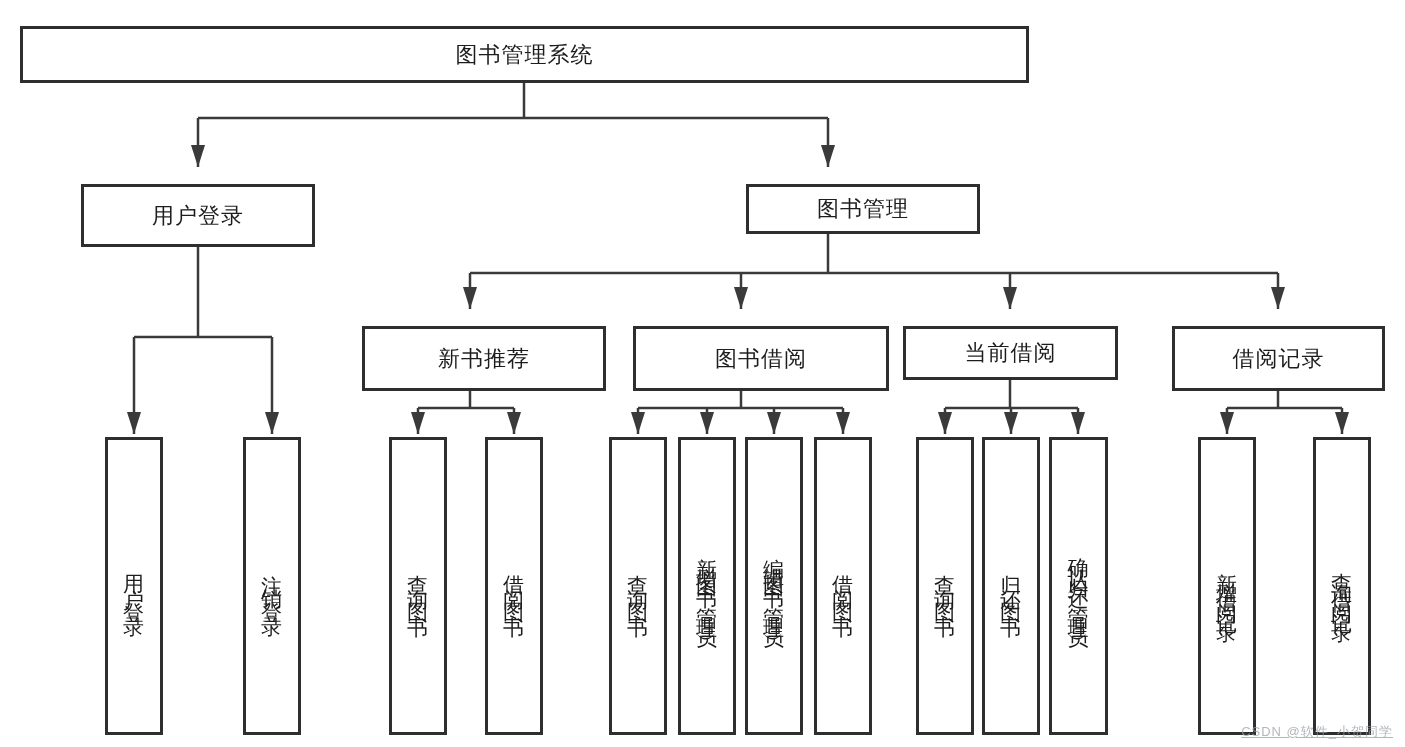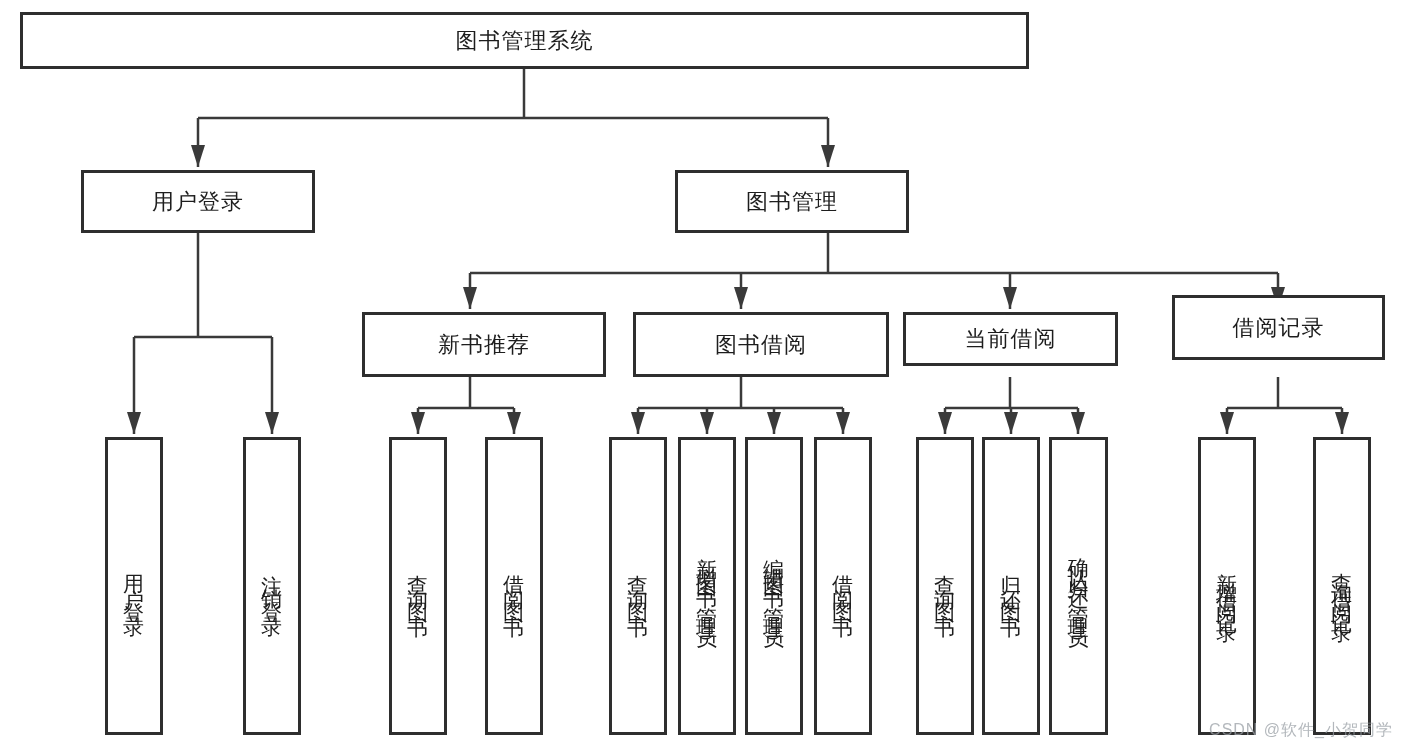--- a/index.html
+++ b/index.html
@@ -16,40 +16,41 @@
   .box{
     position:absolute;
     box-sizing:border-box;
     border:3px solid #2e2e2e;
     background:#ffffff;
     display:flex;
     align-items:center;
     justify-content:center;
     color:#1d1d1d;
   }
-  .hbox{font-size:22px;letter-spacing:1px;}
+  .hbox{font-size:22px;letter-spacing:1px;margin-top:14px;}
   .root{font-size:22px;}
   .vbox{
     writing-mode:vertical-rl;
     text-orientation:mixed;
     font-size:21px;
     letter-spacing:10px;
     line-height:1;
   }
   .vbox.sparse{letter-spacing:14px;}
   .watermark{
     position:absolute;
     right:12px;
     bottom:6px;
-    font-size:16px;
+    font-size:13px;
     color:#9aa0a6;
     opacity:.75;
     letter-spacing:1px;
     pointer-events:none;
     white-space:nowrap;
+    text-decoration:underline;
   }
 </style>
 </head>
 <body>
 
 <div class="stage">
 
   <svg class="wires" width="1405" height="747" viewBox="0 0 1405 747" aria-hidden="true">
     <defs>
       <marker id="arw" markerUnits="userSpaceOnUse" markerWidth="24" markerHeight="18" refX="22" refY="8" orient="auto">
@@ -95,26 +96,26 @@
     <line class="arrow" x1="1011" y1="408" x2="1011" y2="434" marker-end="url(#arw)"></line>
     <line class="arrow" x1="1078" y1="408" x2="1078" y2="434" marker-end="url(#arw)"></line>
 
     <line class="arrow" x1="1227" y1="408" x2="1227" y2="434" marker-end="url(#arw)"></line>
     <line class="arrow" x1="1342" y1="408" x2="1342" y2="434" marker-end="url(#arw)"></line>
   </svg>
 
   <div class="box hbox root" style="left:20px;top:12px;width:1009px;height:57px">图书管理系统</div>
 
   <div class="box hbox" style="left:81px;top:170px;width:234px;height:63px">用户登录</div>
-  <div class="box hbox" style="left:675px;top:170px;width:234px;height:63px">图书管理</div>
+  <div class="box hbox" style="left:746px;top:170px;width:234px;height:50px">图书管理</div>
 
   <div class="box hbox" style="left:362px;top:312px;width:244px;height:65px">新书推荐</div>
   <div class="box hbox" style="left:633px;top:312px;width:256px;height:65px">图书借阅</div>
   <div class="box hbox" style="left:903px;top:312px;width:215px;height:54px">当前借阅</div>
-  <div class="box hbox" style="left:1172px;top:295px;width:213px;height:65px">借阅记录</div>
+  <div class="box hbox" style="left:1172px;top:312px;width:213px;height:65px">借阅记录</div>
 
   <div class="box vbox sparse" style="left:105px;top:437px;width:58px;height:298px">用户登录</div>
   <div class="box vbox sparse" style="left:243px;top:437px;width:58px;height:298px">注销登录</div>
 
   <div class="box vbox sparse" style="left:389px;top:437px;width:58px;height:298px">查询图书</div>
   <div class="box vbox sparse" style="left:485px;top:437px;width:58px;height:298px">借阅图书</div>
 
   <div class="box vbox sparse" style="left:609px;top:437px;width:58px;height:298px">查询图书</div>
   <div class="box vbox" style="left:678px;top:437px;width:58px;height:298px">新增图书（管理员）</div>
   <div class="box vbox" style="left:745px;top:437px;width:58px;height:298px">编辑图书（管理员）</div>

